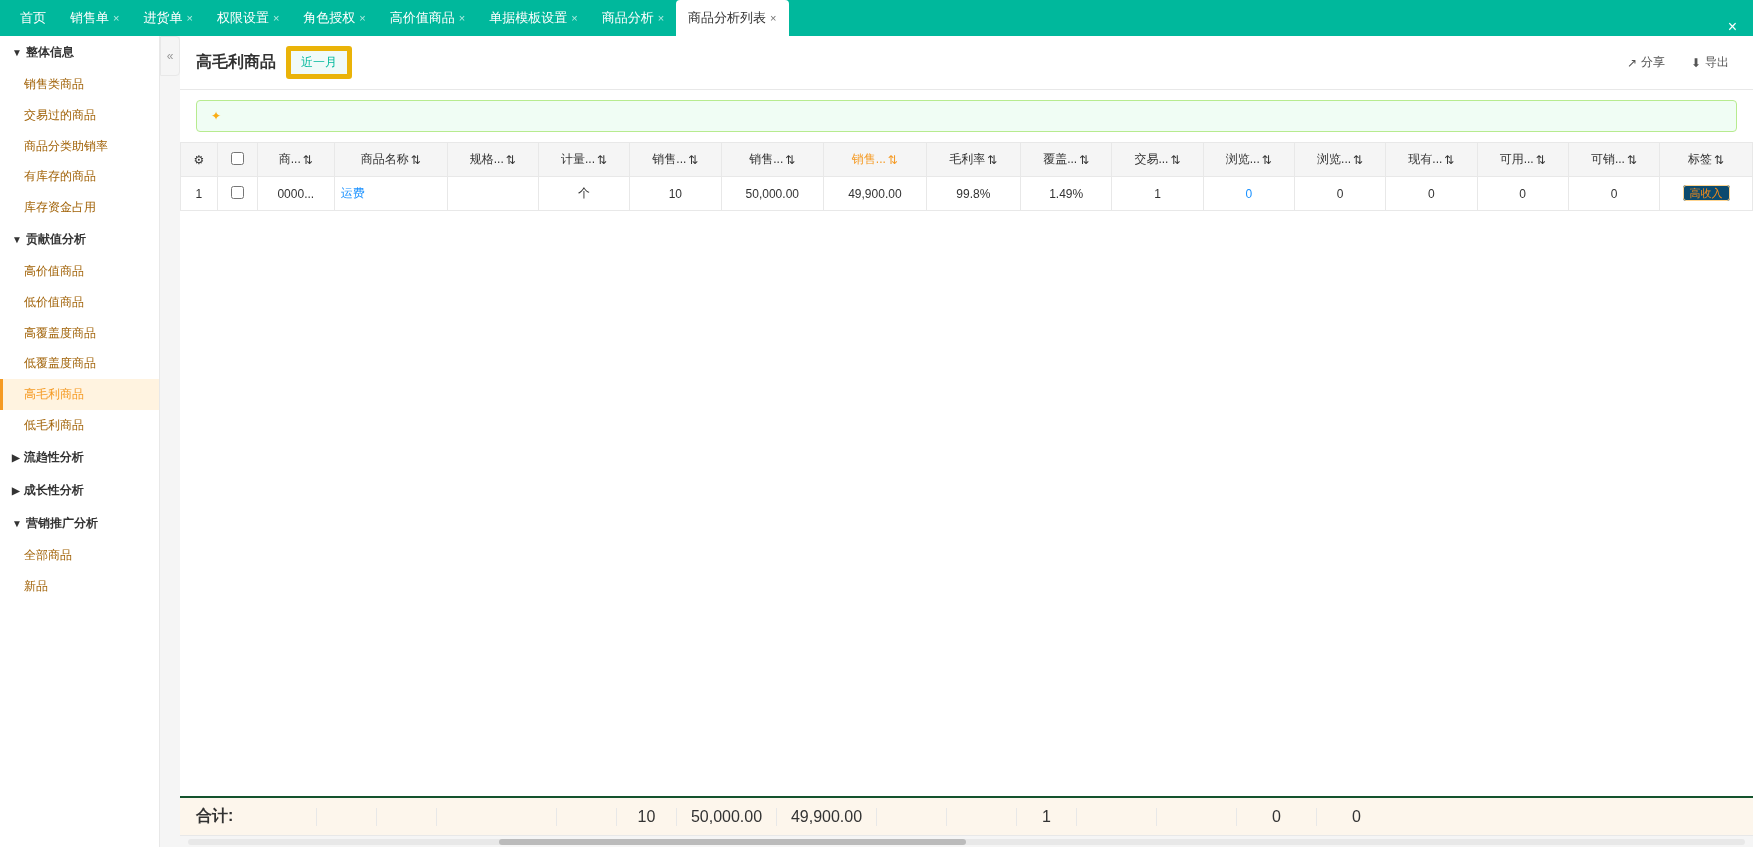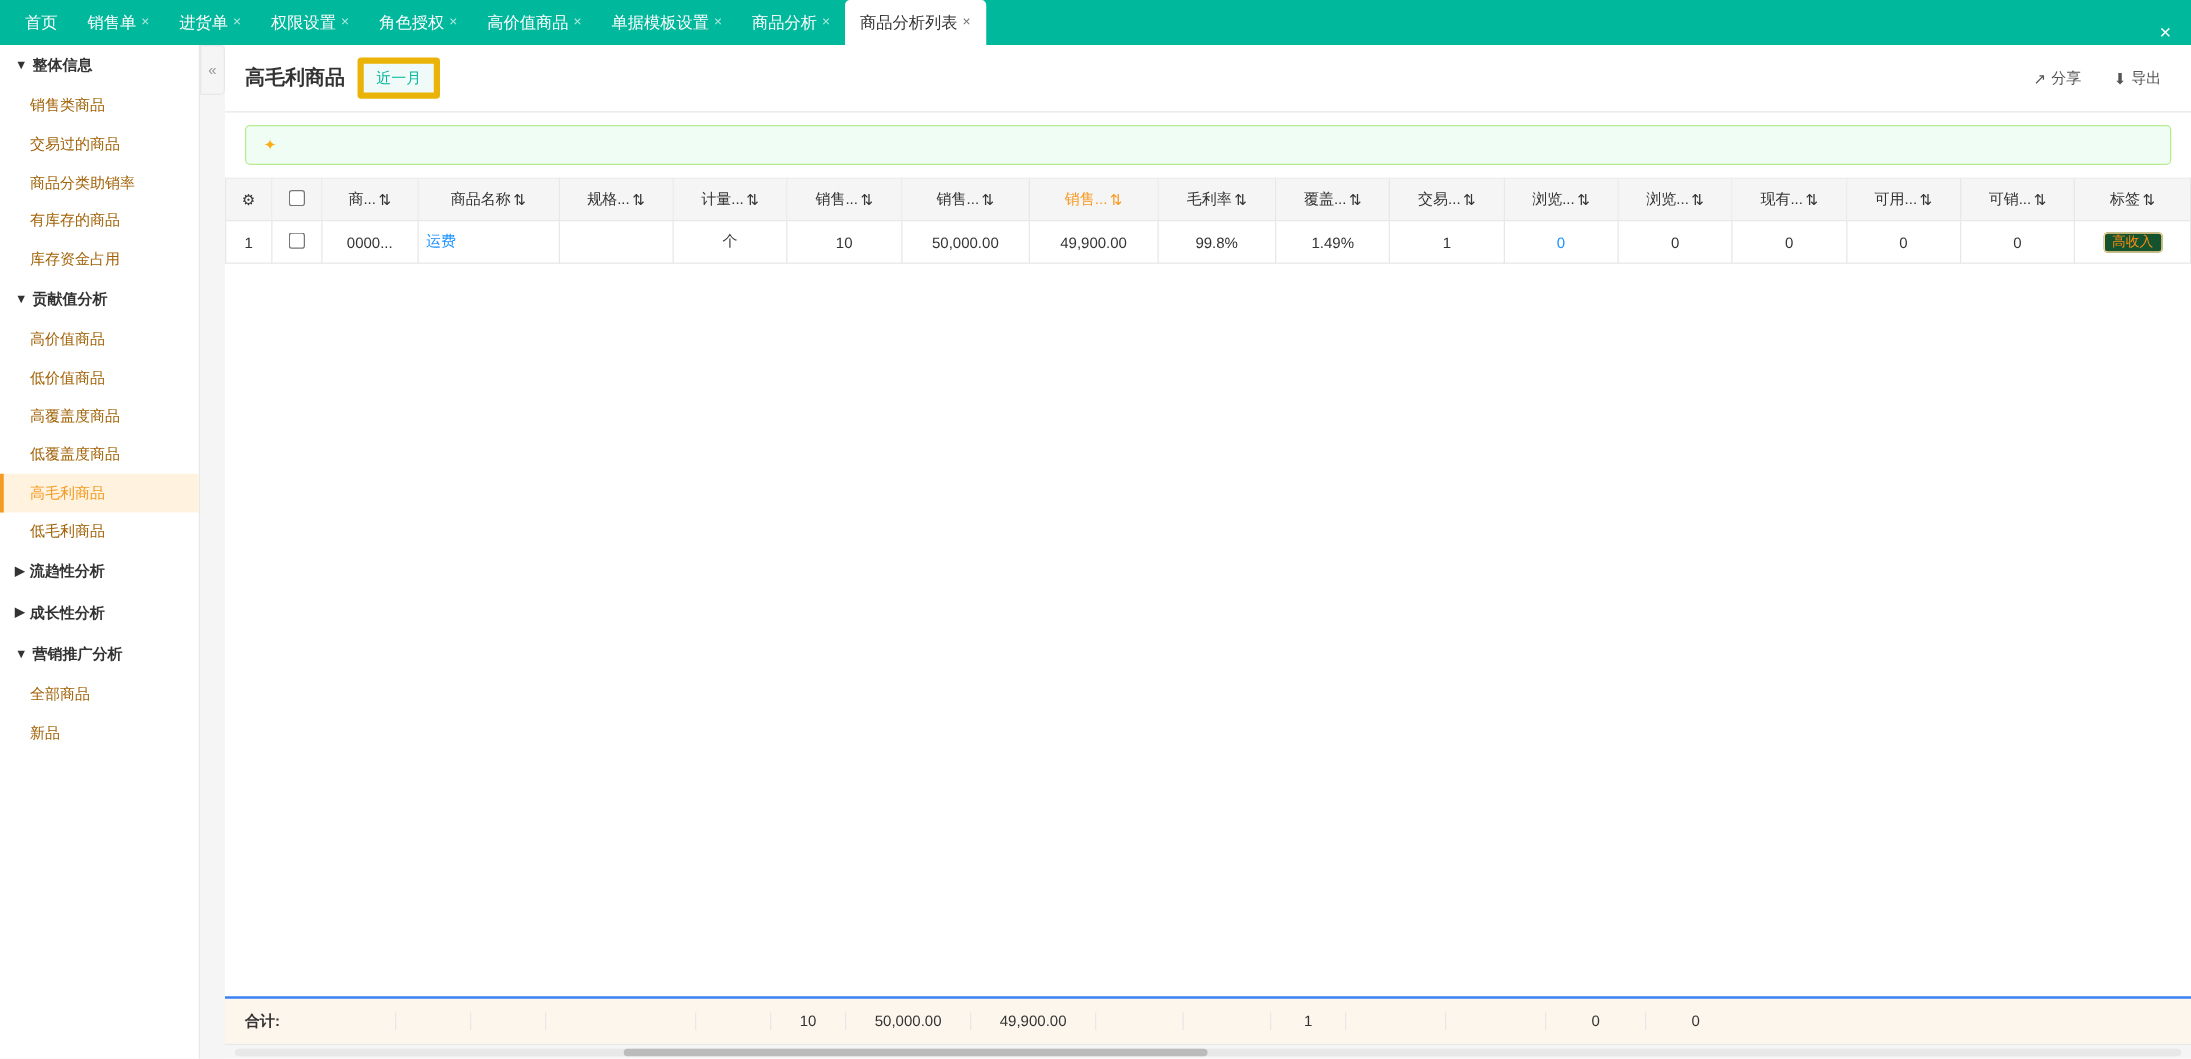--- a/index.html
+++ b/index.html
@@ -202,36 +202,36 @@
       gap: 2px;
     }
     tbody td {
       padding: 8px 6px;
       border: 1px solid #e8e8e8;
       text-align: center;
       white-space: nowrap;
     }
     tbody td.text-left { text-align: left; }
     .tag-high-income {
-      background: #14532d;
+      background: #0c4a6e;
       color: #fa8c16;
       border: 1px solid #ffd591;
       border-radius: 3px;
       padding: 1px 6px;
       font-size: 11px;
     }
 
     
     .footer-total {
       background: #fdf6ec;
-      border-top: 2px solid #3b82f6;
+      border-top: 2px solid #14532d;
       display: flex;
       align-items: center;
       padding: 8px 16px;
-      font-size: 12px;
+      font-size: 16px;
       min-height: 38px;
     }
     .footer-total .label {
       font-weight: bold;
       margin-right: 20px;
       width: 100px;
     }
     .footer-cells {
       display: flex;
       gap: 0;

